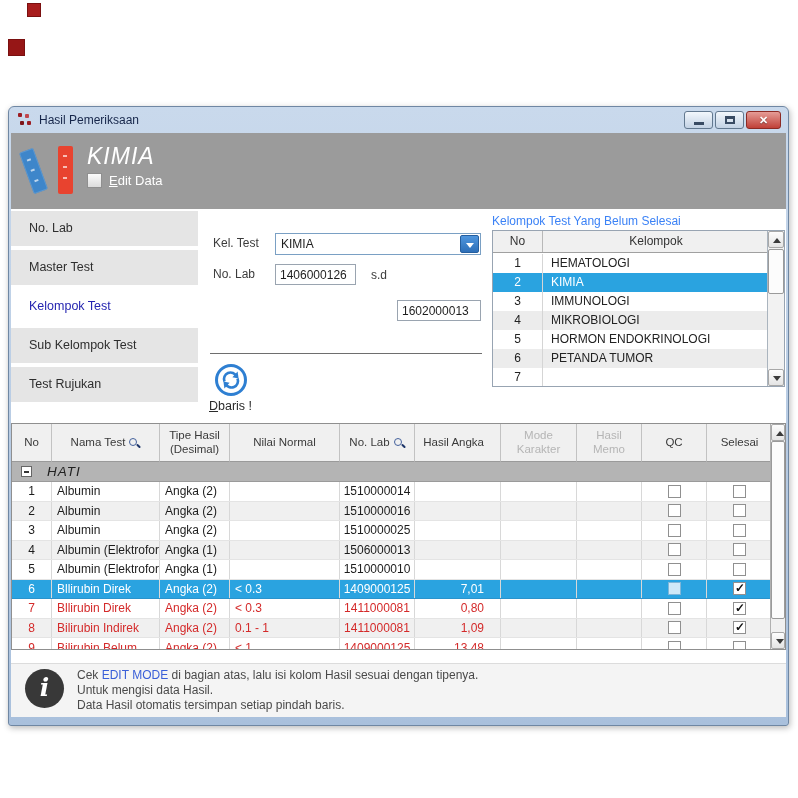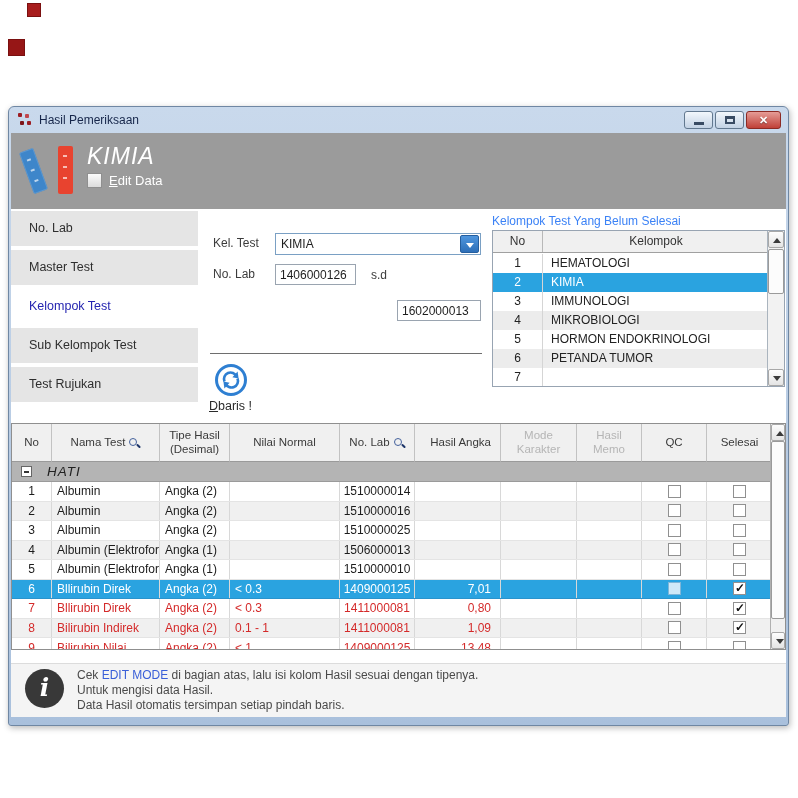--- a/index.html
+++ b/index.html
@@ -100,21 +100,21 @@
 .grow.gsel .gcell{color:#fff}
 .grow.gred .gcell{color:#d42a2a}
 .grow.gpartial{height:11px;overflow:hidden;border-bottom:none}
 .gpartial .gcell{height:19.5px;min-height:19.5px}
 .gcell{border-right:1px solid #d8d8d8;display:flex;align-items:center;font-size:12px;color:#1c1c1c;overflow:hidden;white-space:nowrap;padding:0 5px}
 .gc-no{width:40px;justify-content:center;padding:0}
 .gc-nama{width:108px}
 .gc-tipe{width:70px}
 .gc-nilai{width:110px}
 .gc-lab{width:75px;justify-content:center;padding:0}
-.gc-angka{width:86px;justify-content:flex-end;padding-right:9px}
+.gc-angka{width:86px;justify-content:flex-end;padding-right:16px}
 .gc-kar{width:76px}
 .gc-memo{width:65px}
 .gc-qc{width:65px;justify-content:center;padding:0}
 .gc-sel{width:65px;justify-content:center;padding:0;border-right:none}
 .cb{width:13px;height:13px;border:1px solid #909090;background:#fff;position:relative;display:inline-block}
 .cb.cbsel{background:#cfe9f8;border-color:#7fb6d8}
 .cb.checked::after{content:"✓";position:absolute;left:1px;top:-2px;font-size:12px;font-weight:bold;color:#111}
 .gscroll{position:absolute;right:0;top:0;width:15px;bottom:0;background:#f0f0f0;border-left:1px solid #b0b0b0}
 .gscroll .sbtn{width:14px}
 .gscroll .sthumb{width:14px}
@@ -381,21 +381,21 @@
             <div class="gcell gc-memo"></div>
             <div class="gcell gc-qc">
               <span class="cb"></span>
             </div>
             <div class="gcell gc-sel">
               <span class="cb checked"></span>
             </div>
           </div>
           <div class="grow gred gpartial">
             <div class="gcell gc-no">9</div>
-            <div class="gcell gc-nama">Bilirubin Nilai</div>
+            <div class="gcell gc-nama">Bilirubin Belum</div>
             <div class="gcell gc-tipe">Angka (2)</div>
             <div class="gcell gc-nilai">&lt; 1</div>
             <div class="gcell gc-lab">1409000125</div>
             <div class="gcell gc-angka">13,48</div>
             <div class="gcell gc-kar"></div>
             <div class="gcell gc-memo"></div>
             <div class="gcell gc-qc">
               <span class="cb"></span>
             </div>
             <div class="gcell gc-sel">

